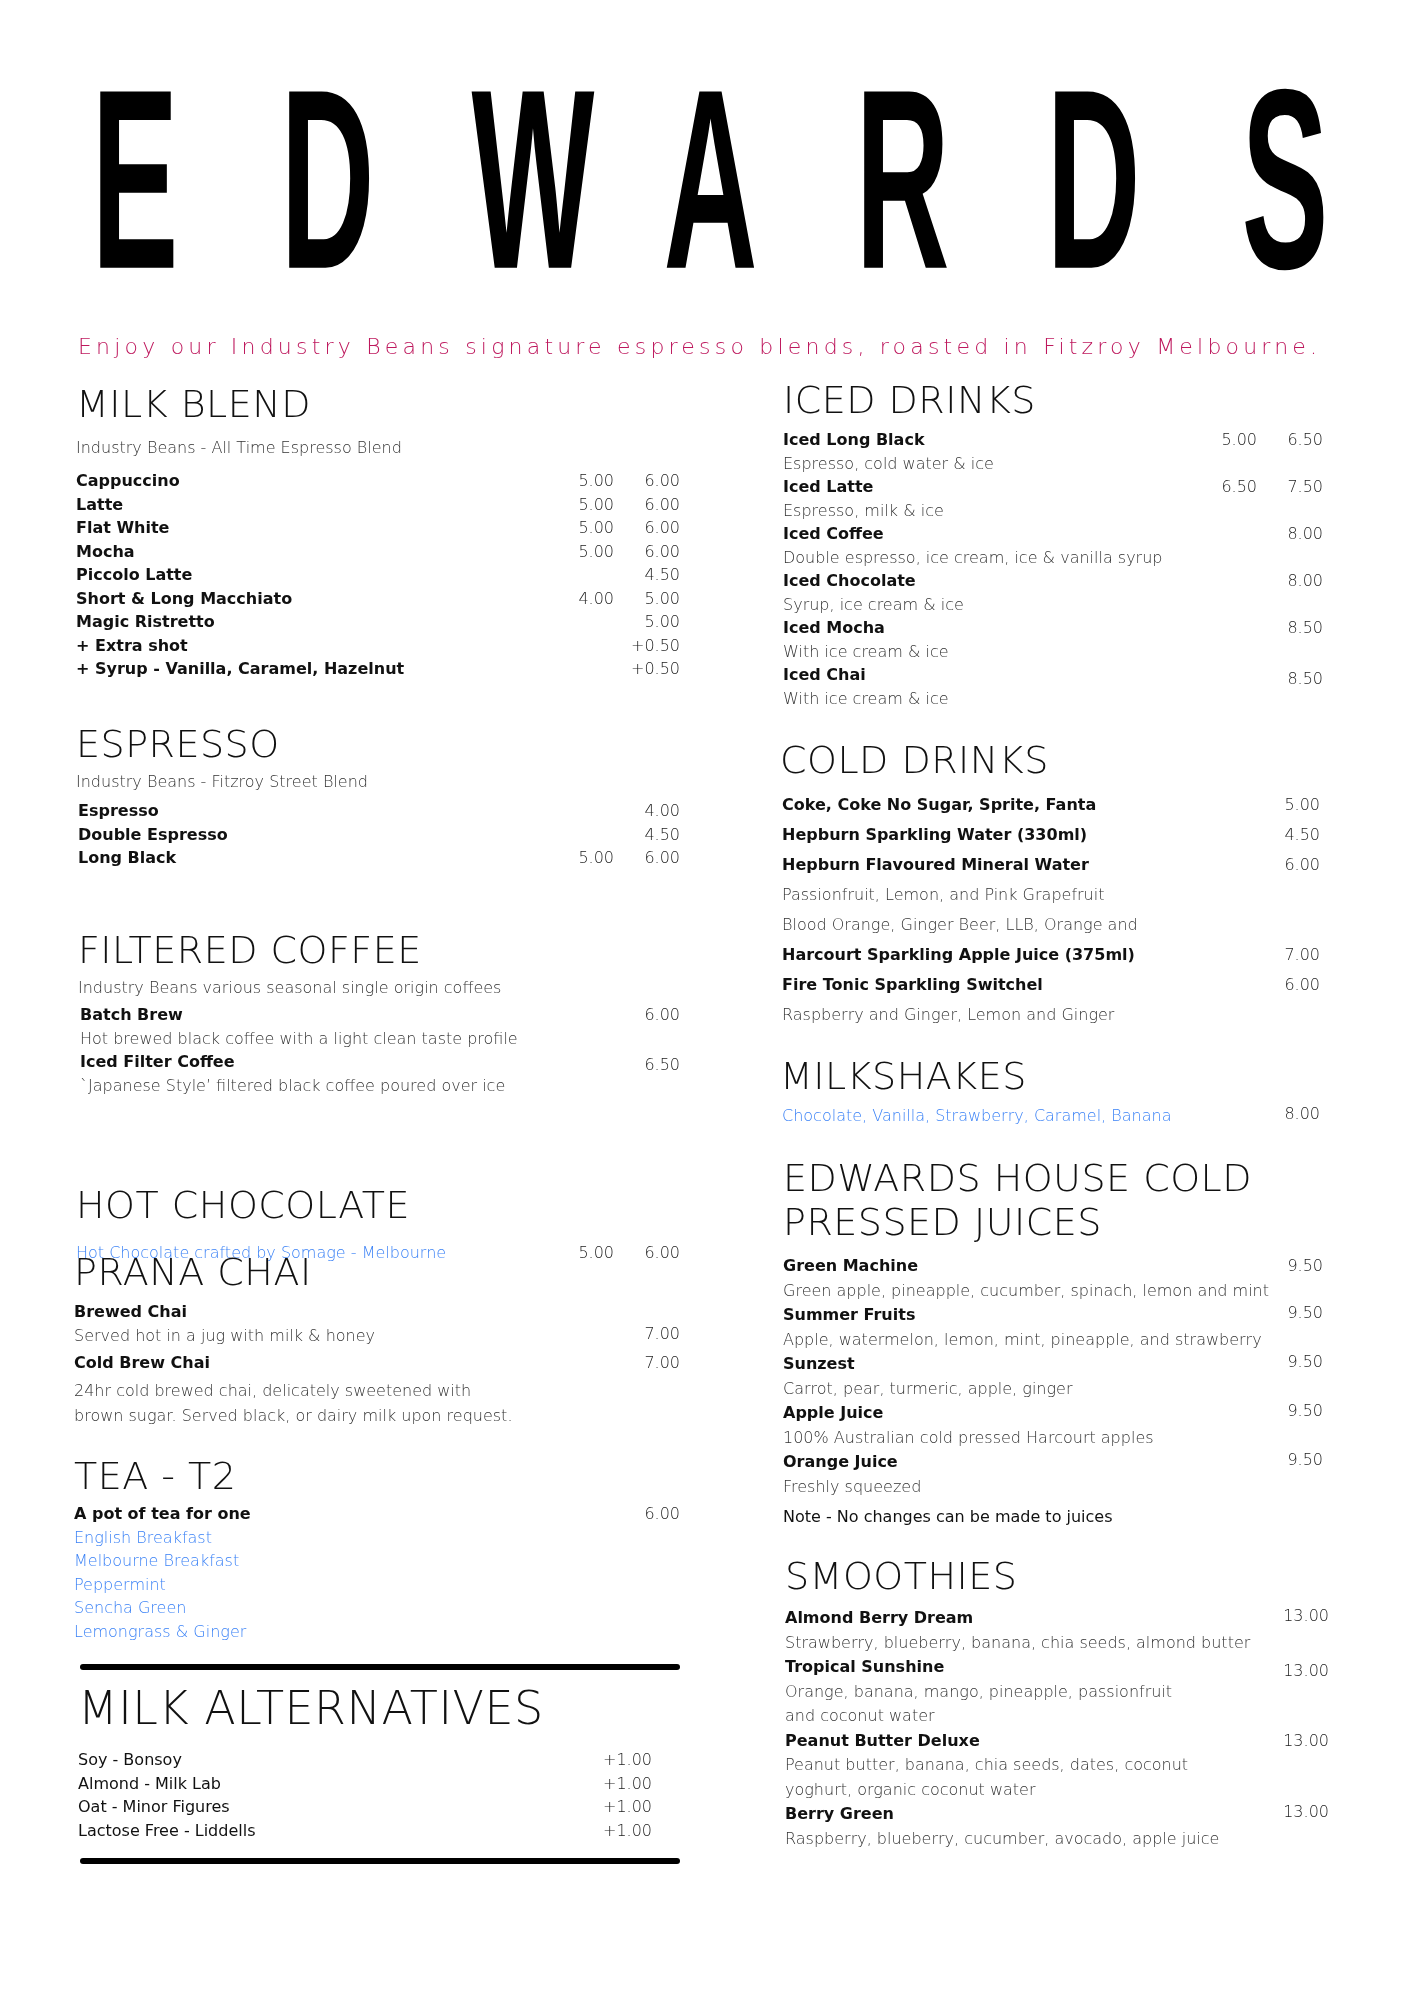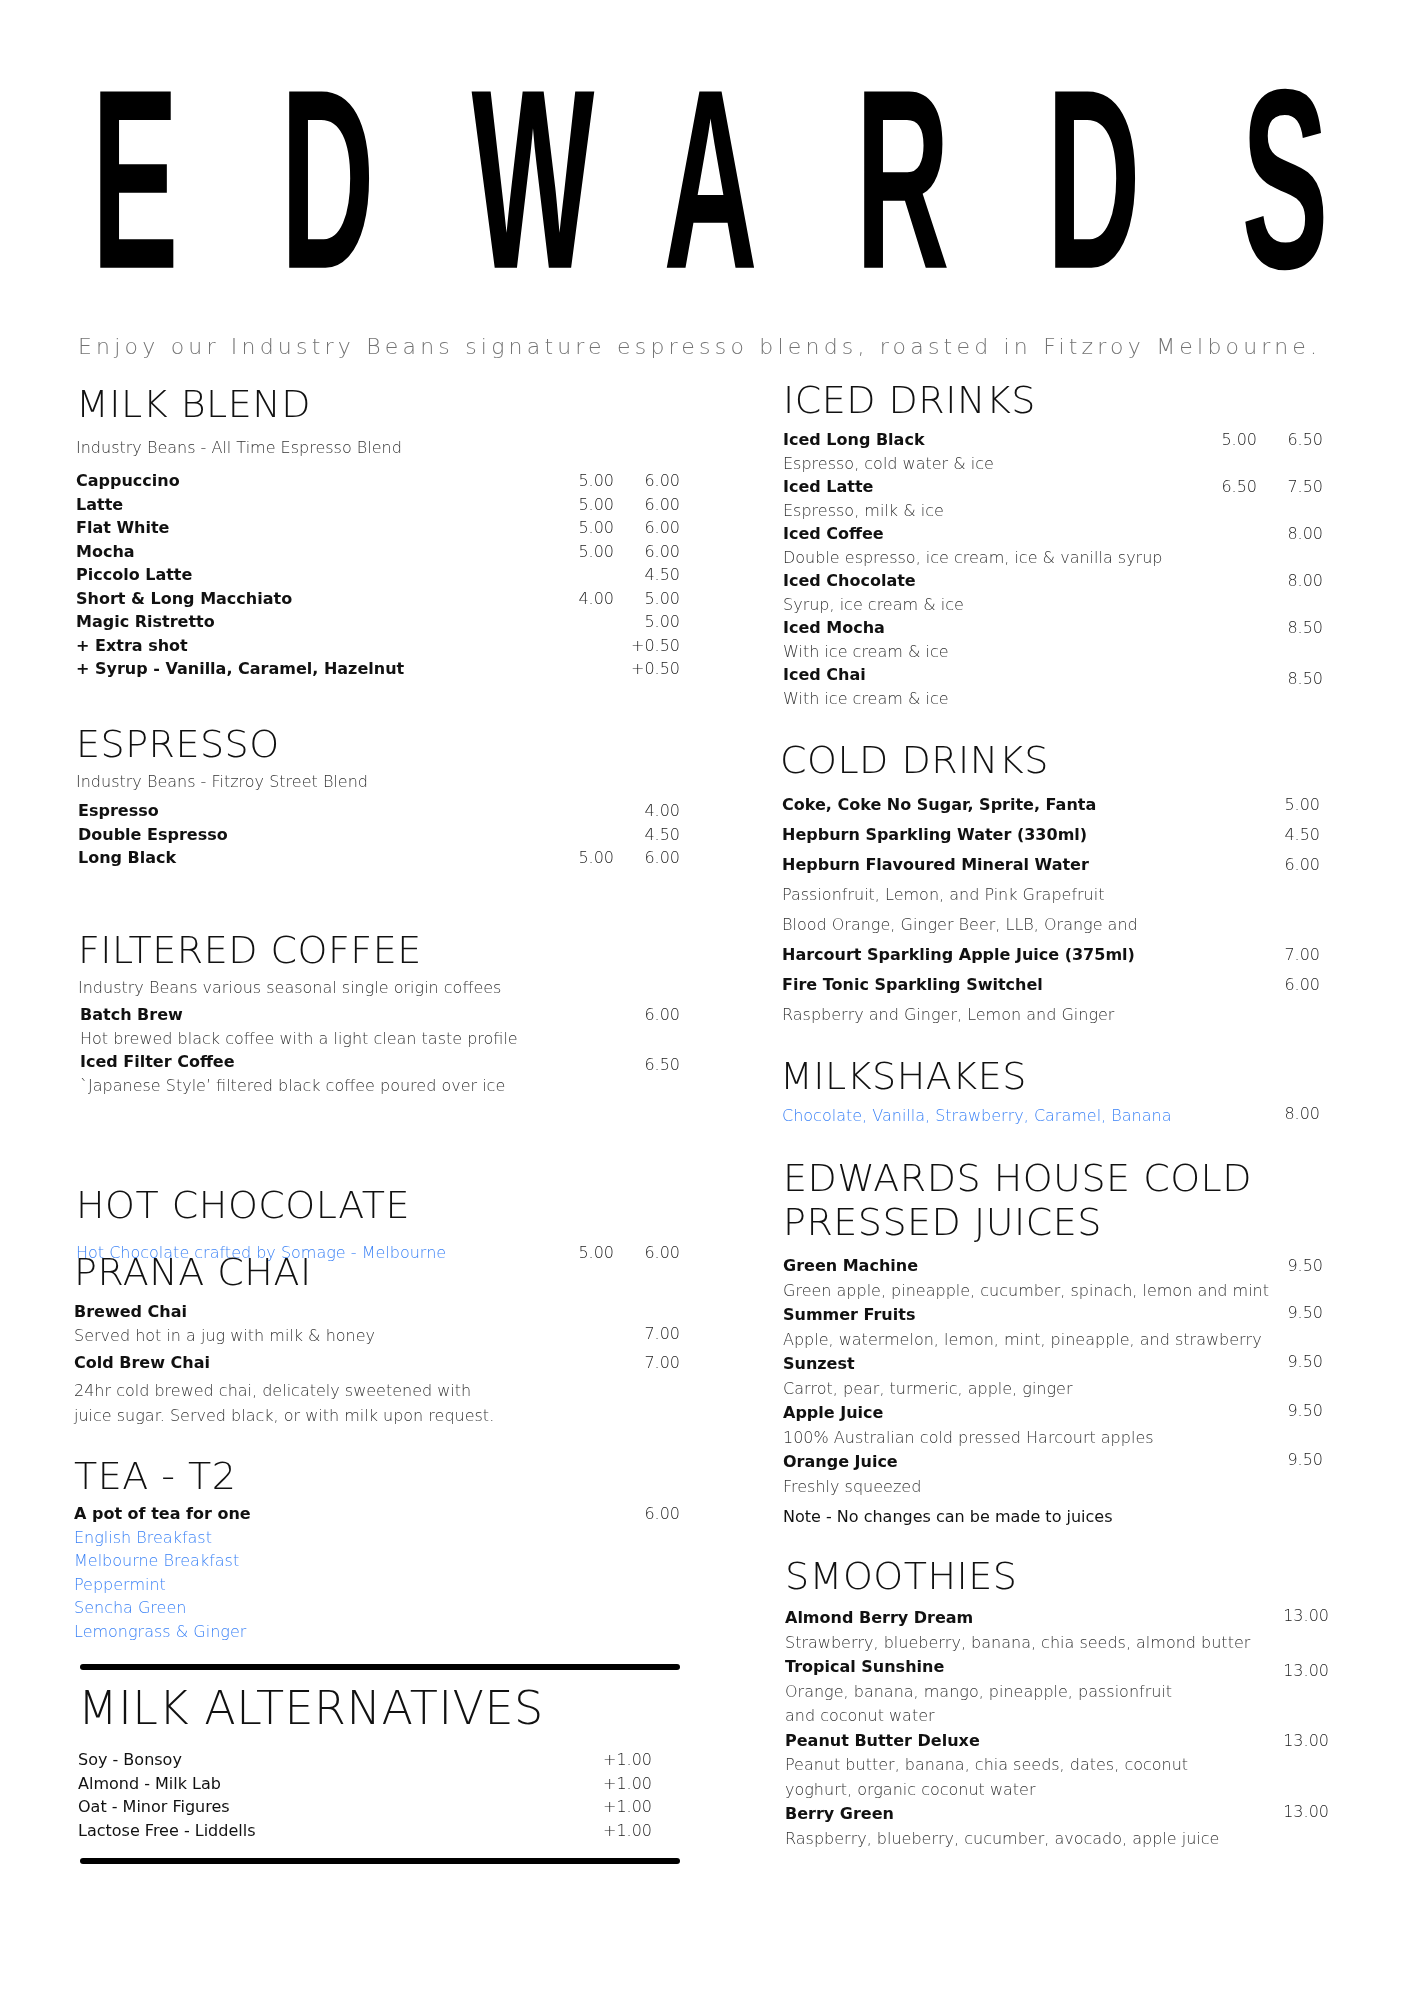--- a/index.html
+++ b/index.html
@@ -11,21 +11,21 @@
   }
   .brand span {
     display: inline-block;
     font-family: "Liberation Sans", sans-serif; font-weight: 700;
     font-size: 210px; line-height: 210px; color: #000;
     transform: scaleX(0.62) scaleY(1.22); transform-origin: center bottom;
     width: 150px; text-align: center;
   }
   .tagline {
     position: absolute; left: 78px; top: 334px;
-    font-family: "DejaVu Sans", sans-serif; font-size: 22px; letter-spacing: 4.2px; font-weight: 300; color: #737373;
+    font-family: "DejaVu Sans", sans-serif; font-size: 22px; letter-spacing: 4.2px; font-weight: 300; color: #be185d;
     white-space: nowrap;
   }
 
   .section { position: absolute; }
   .sec-title {
     font-family: "DejaVu Sans", sans-serif; font-weight: 300; font-size: 38px; line-height: 44px;
     letter-spacing: 0.5px; color: #111; margin: 0; white-space: nowrap;
   }
   .sec-sub { font-size: 16px; color: #333; font-weight: 300; margin-top: 10px; white-space: nowrap; }
   .row { position: relative; height: 23.5px; font-size: 16px; line-height: 23.5px; white-space: nowrap; }
@@ -102,21 +102,21 @@
   <div class="row plain" style="margin-top:14px;"><span class="name">Hot Chocolate crafted by Somage - Melbourne</span><span class="p1">5.00</span><span class="p2">6.00</span></div>
 </div>
 
 <div class="section col-l" style="top:1250px; left:74px;">
   <h2 class="sec-title">PRANA CHAI</h2>
   <div style="margin-top:6px;">
     <div class="row"><span class="name">Brewed Chai</span></div>
     <div class="row"><span class="desc">Served hot in a jug with milk &amp; honey</span><span class="p2" style="right:-2px; top:-2px;">7.00</span></div>
     <div class="row" style="margin-top:4px;"><span class="name">Cold Brew Chai</span><span class="p2" style="right:-2px;">7.00</span></div>
     <div class="row" style="margin-top:4px; height:25px;"><span class="desc">24hr cold brewed chai, delicately sweetened with</span></div>
-    <div class="row" style="height:25px;"><span class="desc">juice sugar. Served black, or with milk upon request.</span></div>
+    <div class="row" style="height:25px;"><span class="desc">brown sugar. Served black, or dairy milk upon request.</span></div>
   </div>
 </div>
 
 <div class="section col-l" style="top:1454px; left:74px;">
   <h2 class="sec-title">TEA - T2</h2>
   <div style="margin-top:4px;">
     <div class="row"><span class="name">A pot of tea for one</span><span class="p2" style="right:-2px;">6.00</span></div>
     <div class="row plain"><span class="name">English Breakfast</span></div>
     <div class="row plain"><span class="name">Melbourne Breakfast</span></div>
     <div class="row plain"><span class="name">Peppermint</span></div>

